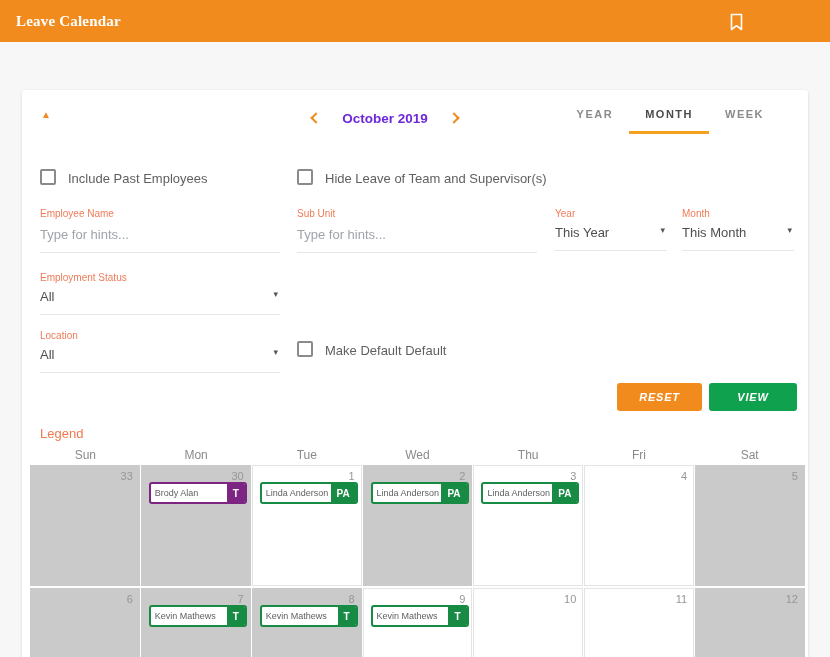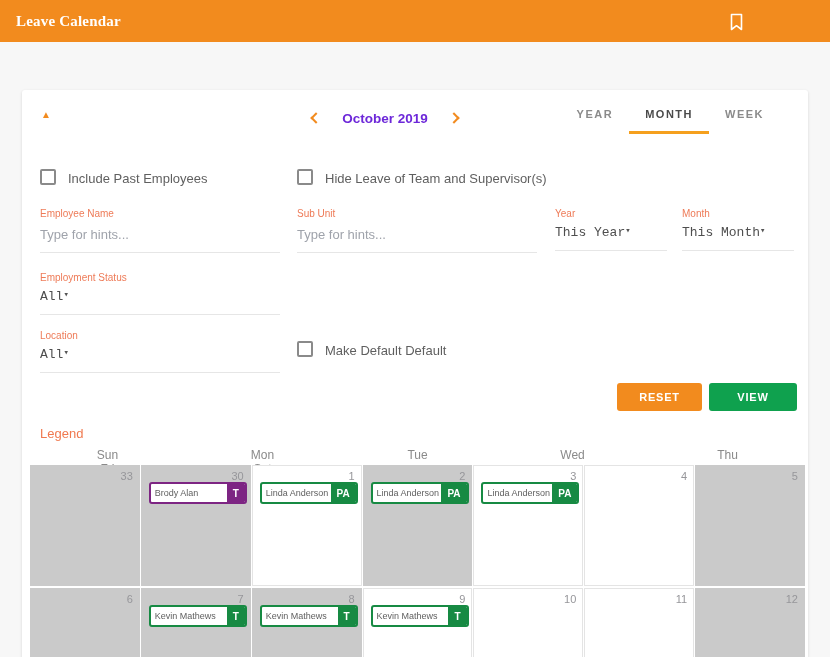--- a/index.html
+++ b/index.html
@@ -35,36 +35,36 @@
   .cb { position:absolute; width:16px; height:16px; border:2px solid #8a8a8a; border-radius:2px;
     background:#fff; cursor:pointer; }
   .cb-label { position:absolute; font-size:13px; color:#5f5f5f; }
 
   
   .field { position:absolute; border-bottom:1px solid #e6e6e6; }
   .field .flabel { display:block; font-size:10px; color:#ee7b58; margin-bottom:6px; }
   .field input { border:0; outline:0; width:100%; font-size:13px; color:#4e4e4e; background:transparent;
     font-family:Liberation Sans, sans-serif; padding:0 0 10px 0; }
   .field input::placeholder { color:#9fa3ab; opacity:1; }
-  .select-row { display:flex; justify-content:flex-start; align-items:flex-start;
-    padding-bottom:10px; cursor:pointer;font-family:Liberation Mono, monospace; }
+  .select-row { display:flex; justify-content:space-between; align-items:flex-start;
+    padding-bottom:10px; cursor:pointer; }
   .select-value { font-size:13px; color:#4e4e4e; }
   .select-arrow { font-size:9px; color:#555; margin-right:2px; }
 
   
   .btn { position:absolute; height:28px; border:0; border-radius:3px; color:#fff; font-size:11px;
-    font-weight:bold; letter-spacing:.8px; cursor:pointer; font-family:"Liberation Sans", sans-serif; }
+    font-weight:bold; letter-spacing:.8px; cursor:pointer; font-family:"Liberation Sans", sans-serif;font-style:italic; }
   .btn-reset { left:595px; top:293px; width:85px; background:#f28b1e; }
   .btn-view { left:687px; top:293px; width:88px; background:#0fa14e; }
 
   .legend { position:absolute; left:18px; top:336px; font-size:13px; color:#f0794f; }
 
   
   .weekdays { position:absolute; left:8px; top:358px; width:775px; display:grid;
-    grid-template-columns:repeat(5,1fr); }
+    grid-template-columns:repeat(7,1fr); }
   .weekdays span { text-align:center; font-size:12px; color:#8a8a8a; }
   .grid { position:absolute; left:8px; top:375px; width:775px; display:grid;
     grid-template-columns:repeat(7,1fr); grid-auto-rows:121px; gap:2px 1px; }
   .day { position:relative; background:#fff; border:1px solid #e4e4e4; }
   .day.shaded { background:#cacaca; border-color:#cacaca; }
   .daynum { position:absolute; top:4px; right:6px; font-size:11px; color:#96969a; }
   .chip { margin:16px 0 0 7px; width:98px; height:22px; display:flex; align-items:stretch;
     background:#fff; border:2px solid #178a43; border-radius:3px; overflow:hidden; cursor:pointer; }
   .chip-name { flex:1; font-size:9px; color:#5f5f5f; line-height:18px; padding-left:4px;
     white-space:nowrap; overflow:hidden; }

